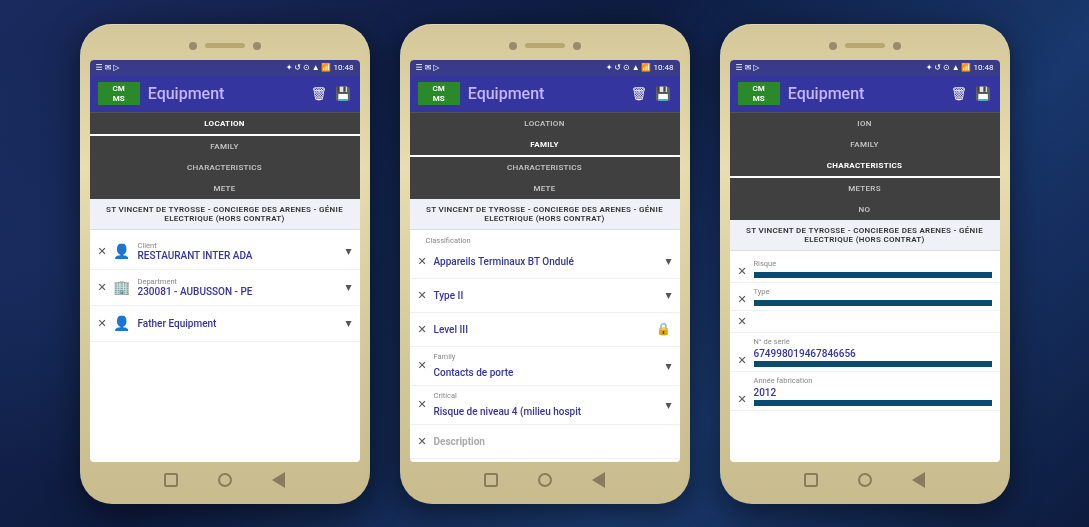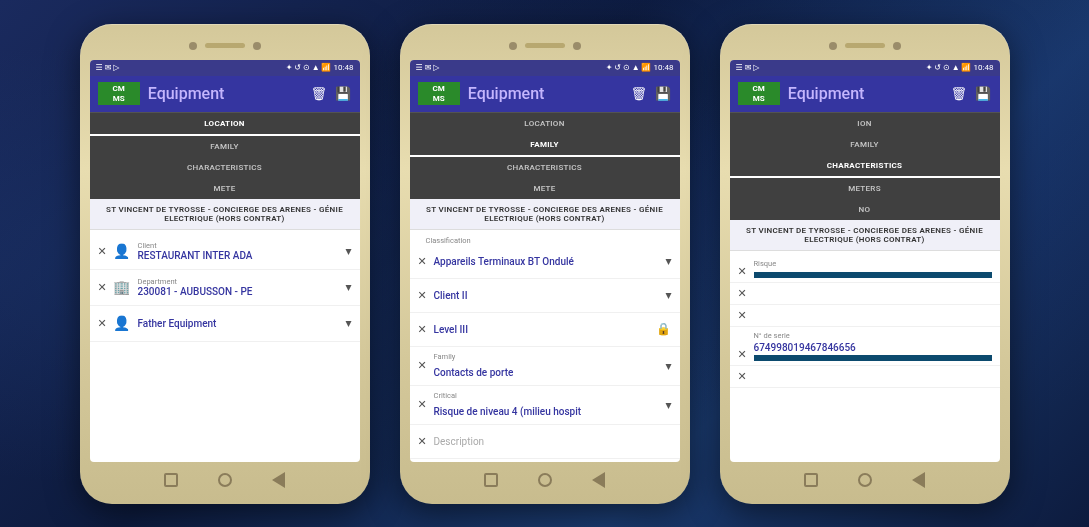--- a/index.html
+++ b/index.html
@@ -265,21 +265,21 @@
 
     .classif-value {
       flex: 1;
       font-size: 10px;
       color: #3535a0;
       font-weight: 500;
     }
 
     .classif-value.empty {
       color: #aaa;
-      font-weight: 400;
+      font-weight: 700;
     }
 
     .char-with-x {
       display: flex;
       align-items: flex-end;
       padding: 4px 8px;
       gap: 6px;
       border-bottom: 1px solid #f0f0f0;
     }
 
@@ -413,21 +413,21 @@
     <div class="breadcrumb">ST VINCENT DE TYROSSE - CONCIERGE DES ARENES - GÉNIE ELECTRIQUE (HORS CONTRAT)</div>
     <div class="content">
       <div style="padding: 2px 16px 0; font-size: 7.5px; color: #888;">Classification</div>
       <div class="classif-row">
         <span class="row-x">✕</span>
         <span class="classif-value">Appareils Terminaux BT Ondulé</span>
         <span class="row-chevron">▾</span>
       </div>
       <div class="classif-row">
         <span class="row-x">✕</span>
-        <span class="classif-value">Client II</span>
+        <span class="classif-value">Type II</span>
         <span class="row-chevron">▾</span>
       </div>
       <div class="classif-row">
         <span class="row-x">✕</span>
         <span class="classif-value">Level III</span>
         <span class="lock-icon">🔒</span>
       </div>
       <div class="classif-row">
         <span class="row-x">✕</span>
         <div class="row-content">
@@ -496,36 +496,44 @@
       <div class="char-with-x">
         <span class="row-x">✕</span>
         <div class="char-content">
           <span class="char-label">Risque</span>
           <span class="char-value placeholder"></span>
         </div>
       </div>
 
       <div class="char-with-x">
         <span class="row-x">✕</span>
+        <div class="char-content">
+          <span class="char-label">Type</span>
+          <span class="char-value placeholder"></span>
+        </div>
       </div>
 
       <div class="char-with-x">
         <span class="row-x">✕</span>
       </div>
 
       <div class="char-with-x">
         <span class="row-x">✕</span>
         <div class="char-content">
           <span class="char-label">N° de serie</span>
           <span class="char-value">674998019467846656</span>
         </div>
       </div>
 
       <div class="char-with-x">
         <span class="row-x">✕</span>
+        <div class="char-content">
+          <span class="char-label">Année fabrication</span>
+          <span class="char-value">2012</span>
+        </div>
       </div>
 
     </div>
   </div>
   <div class="phone-bottom">
     <div class="btn-square"></div>
     <div class="btn-circle"></div>
     <div class="btn-triangle"></div>
   </div>
 </div>

